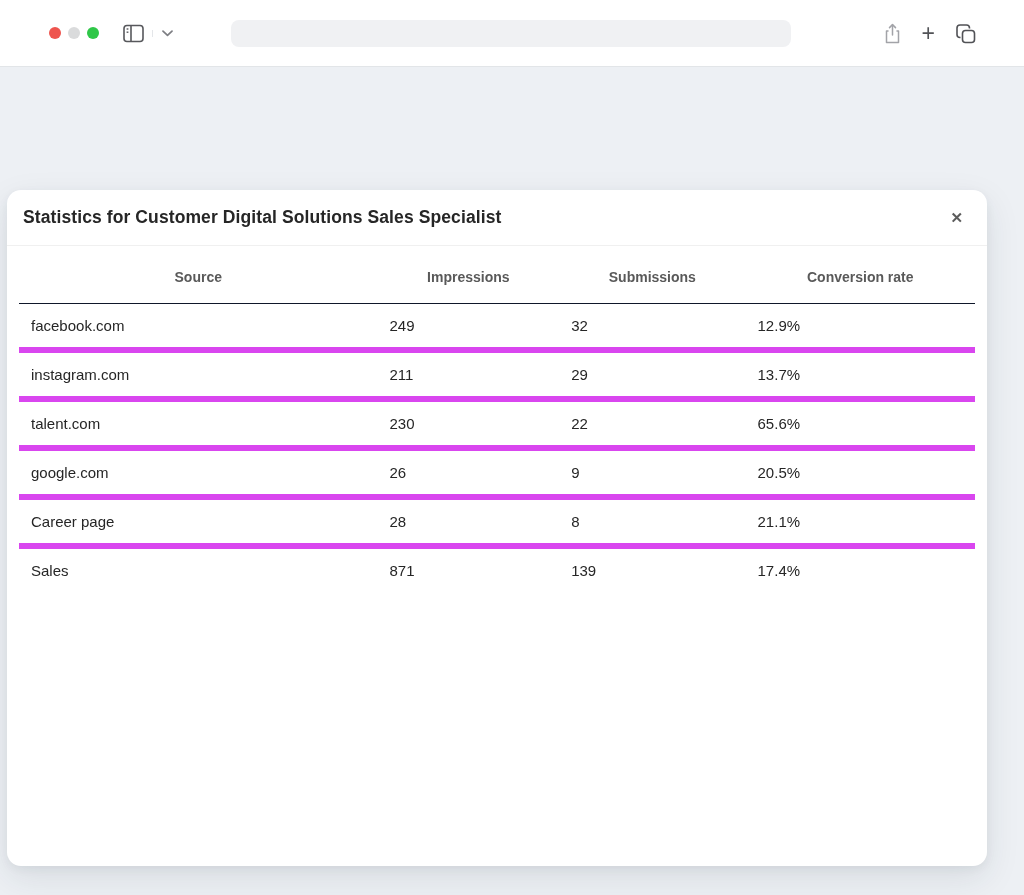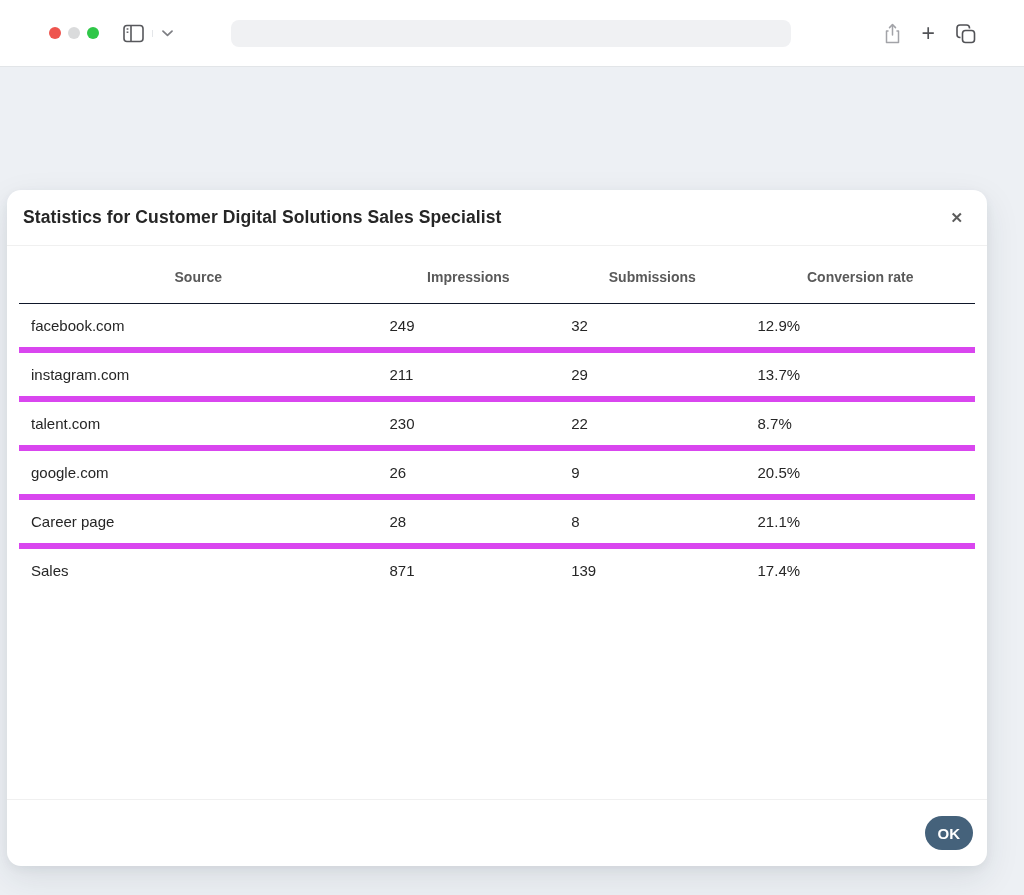--- a/index.html
+++ b/index.html
@@ -257,21 +257,21 @@
           <tr>
             <td>instagram.com</td>
             <td>211</td>
             <td>29</td>
             <td>13.7%</td>
           </tr>
           <tr>
             <td>talent.com</td>
             <td>230</td>
             <td>22</td>
-            <td>8.7%</td>
+            <td>65.6%</td>
           </tr>
           <tr>
             <td>google.com</td>
             <td>26</td>
             <td>9</td>
             <td>20.5%</td>
           </tr>
           <tr>
             <td>Career page</td>
             <td>28</td>
@@ -281,18 +281,15 @@
           <tr>
             <td>Sales</td>
             <td>871</td>
             <td>139</td>
             <td>17.4%</td>
           </tr>
         </tbody>
       </table>
     </div>
 
-    <div class="modal-footer">
-      <button class="ok-button">OK</button>
-    </div>
 
   </div>
 </div>
 
 </body></html>

